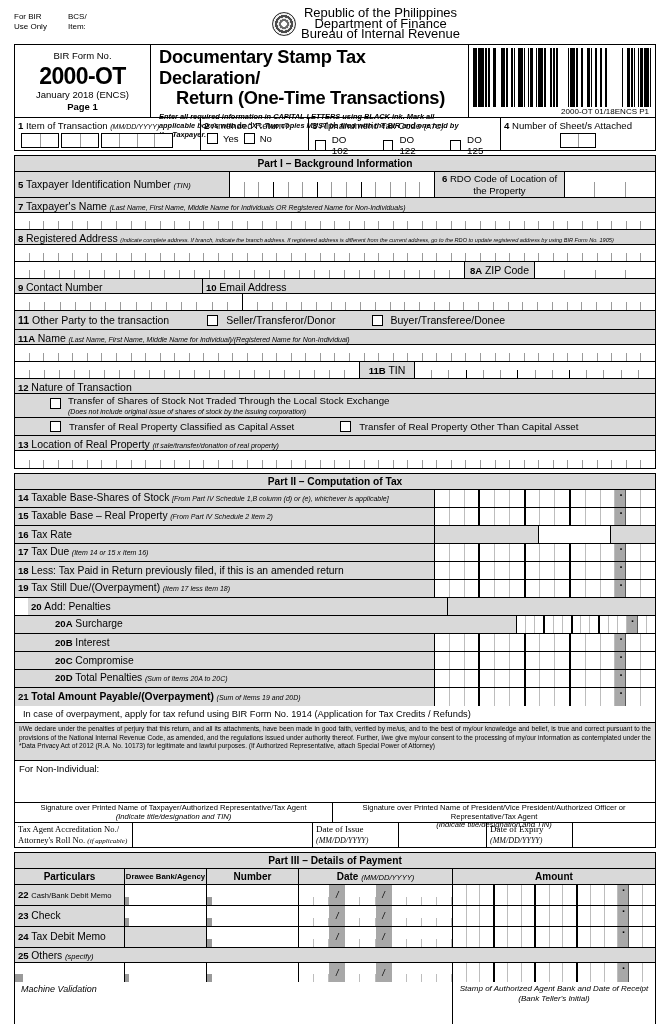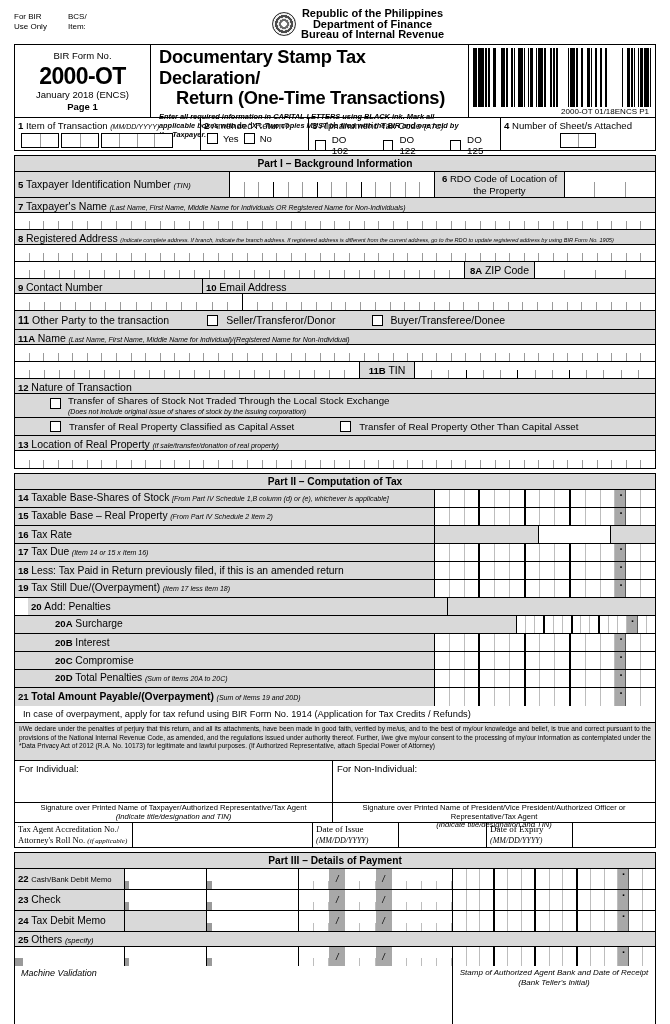--- a/index.html
+++ b/index.html
@@ -14,21 +14,21 @@
   .page { width:670px; height:1024px; position:relative; padding: 6px 14px 0 14px; }
 
   
   .masthead { display:flex; align-items:flex-start; height:38px; position:relative; }
   .bir-use { font-size:8px; line-height:10px; padding-top:6px; width:46px;}
   .bcs { font-size:8px; line-height:10px; padding-top:6px; padding-left:8px; width:70px;}
   .gov-block { position:absolute; left:258px; top:2px; display:flex; align-items:center; gap:5px;}
   .seal { width:24px; height:24px; border-radius:50%; background:
       radial-gradient(circle at 50% 50%, #fff 0 18%, #6b6b6b 19% 32%, #e9e9e9 33% 42%, #4a4a4a 43% 58%, #f2f2f2 59% 70%, #555 71% 86%, #fff 87% 100%);
       border:1px solid #333; flex:0 0 auto;}
-  .gov-text { font-size:11px; font-weight:bold; line-height:10.5px; text-align:center; }
+  .gov-text { font-size:13px; font-weight:normal; line-height:10.5px; text-align:center; }
 
   
   .titlebar { display:flex; border:1.6px solid #000; height:74px; }
   .formno { width:136px; border-right:1.2px solid #000; text-align:center; padding-top:3px; }
   .formno .lbl { font-size:9.5px; }
   .formno .num { font-size:23px; font-weight:bold; letter-spacing:-0.6px; line-height:25px; }
   .formno .date { font-size:9.5px; line-height:12px; }
   .formno .pg { font-size:9.5px; font-weight:bold; line-height:11px; }
   .titlemid { flex:1; padding:2px 6px 0 8px; border-right:1.2px solid #000;}
   .titlemid h1 { font-size:18.3px; font-weight:bold; line-height:20.5px; letter-spacing:-0.3px;}
@@ -1030,23 +1030,20 @@
         </div>
       </div>
     <div class="row" style="height:17px;">
       <div class="cell lbl" style="flex:1;padding-left:8px;font-size:9.3px;display:flex;align-items:center;">In case of overpayment, apply for tax refund using BIR Form No. 1914 (Application for Tax Credits / Refunds)</div>
     </div>
 
     <div class="row" style="height:38px;">
       <div class="cell gray" style="flex:1;padding:2px 4px;font-size:6.6px;line-height:8.6px;text-align:justify;">I/We declare under the penalties of perjury that this return, and all its attachments, have been made in good faith, verified by me/us, and to the best of my/our knowledge and belief, is true and correct pursuant to the provisions of the National Internal Revenue Code, as amended, and the regulations issued under authority thereof. Further, I/we give my/our consent to the processing of my/our information as contemplated under the *Data Privacy Act of 2012 (R.A. No. 10173) for legitimate and lawful purposes. (If Authorized Representative, attach Special Power of Attorney)</div>
     </div>
     <div class="row" style="height:42px;">
-      <div class="cell" style="width:318px;padding:2px 4px;">
-        <span style="font-size:9.5px;">For Individual:</span>
-      </div>
       <div class="cell" style="flex:1;padding:2px 4px;">
         <span style="font-size:9.5px;">For Non-Individual:</span>
       </div>
     </div>
     <div class="row" style="height:20px;">
       <div class="cell sigbox" style="width:318px;padding-top:1px;">
         <div>Signature over Printed Name of Taxpayer/Authorized Representative/Tax Agent</div>
         <div class="ital">(Indicate title/designation and TIN)</div>
       </div>
       <div class="cell sigbox" style="flex:1;padding-top:1px;">
@@ -1069,20 +1066,30 @@
       <div class="cell" style="width:86px;padding:1px 3px;font-size:9px;line-height:10.5px;">
         <span>Date of Expiry</span><br>
         <span class="ital" style="font-size:8px;">(MM/DD/YYYY)</span>
       </div>
       <div class="cell" style="flex:1;"></div>
     </div>
   </div>
 
   <div class="frame" style="border-top:1.6px solid #000;margin-top:4px;">
     <div class="parthdr">Part III – Details of Payment</div>
+    <div class="row gray" style="height:16px;">
+      <div class="cell ctr b" style="width:110px;padding-top:2px;font-size:10px;">Particulars</div>
+      <div class="cell ctr b" style="width:82px;padding-top:3px;font-size:7.8px;">Drawee Bank/Agency</div>
+      <div class="cell ctr b" style="width:92px;padding-top:2px;font-size:10px;">Number</div>
+      <div class="cell ctr" style="width:154px;padding-top:2px;font-size:10px;">
+        <b>Date</b>
+        <span class="hint2">(MM/DD/YYYY)</span>
+      </div>
+      <div class="cell ctr b" style="flex:1;padding-top:2px;font-size:10px;">Amount</div>
+    </div>
     <div id="part3-rows">
         <div class="row" style="height: 21px;">
           <div class="cell gray lbl" style="width:110px;display:flex;align-items:center;">
             <span><b>22</b> <span style="font-size:7.6px;">Cash/Bank Debit Memo</span></span>
           </div>
           <div class="cell" style="width:82px;display:flex;">
             <div class="boxes bxline" style="align-self:flex-end;">
               <u></u>
               <u></u>
               <u></u>

